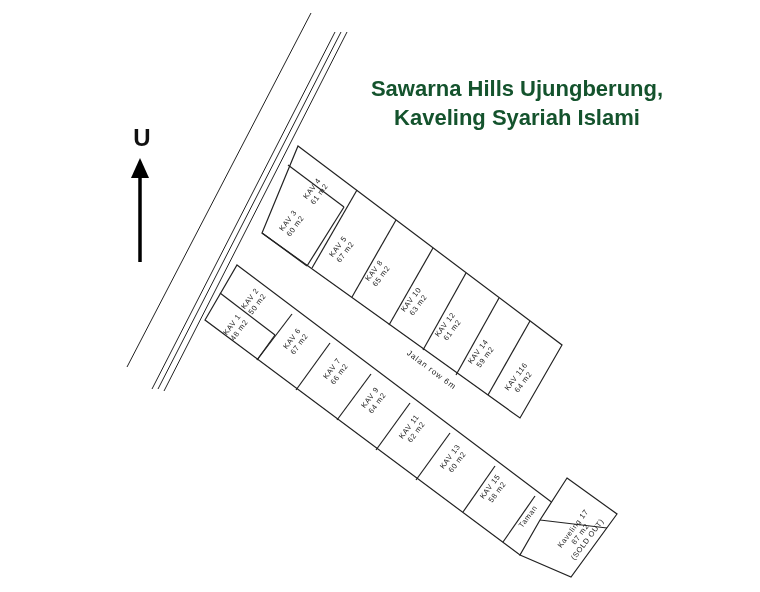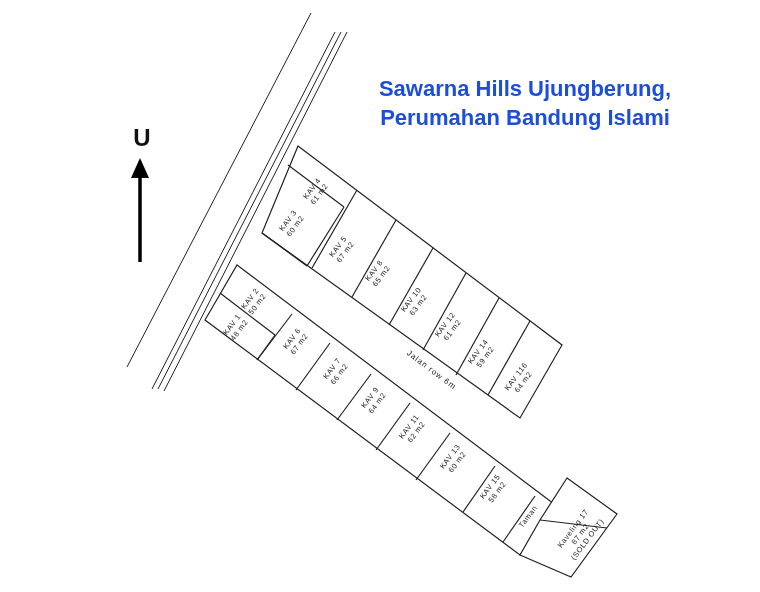--- a/index.html
+++ b/index.html
@@ -1,29 +1,29 @@
 <!DOCTYPE html>
 <html><head>
 <meta charset="utf-8">
 <style>
   html, body { margin:0; padding:0; background:#ffffff; }
   body { width:760px; height:592px; position:relative; overflow:hidden; font-family:"Liberation Sans", sans-serif; }
-  .title { position:absolute; left:340px; top:74px; width:370px; text-align:center; font-family:"Liberation Sans", sans-serif; font-weight:bold; font-size:22px; line-height:29px; color:#1d4ed8; }
+  .title { position:absolute; left:332px; top:74px; width:370px; text-align:center; font-family:"Liberation Sans", sans-serif; font-weight:bold; font-size:22px; line-height:29px; color:#14532d; }
   .title div { white-space:nowrap; }
   .north { position:absolute; left:128px; top:124px; width:28px; text-align:center; font-family:"Liberation Sans", sans-serif; font-weight:bold; font-size:24px; color:#111; }
   svg { position:absolute; left:0; top:0; }
   .lot-label { font-family:"Liberation Sans", sans-serif; font-size:7.5px; fill:#222; letter-spacing:0.6px; }
   .road-label { font-family:"Liberation Sans", sans-serif; font-size:8px; fill:#222; letter-spacing:1px; }
 </style>
 </head>
 <body>
 
 <div class="title">
   <div>Sawarna Hills Ujungberung,</div>
-  <div>Perumahan Bandung Islami</div>
+  <div>Kaveling Syariah Islami</div>
 </div>
 
 <div class="north">U</div>
 
 <svg width="760" height="592" viewBox="0 0 760 592">
 
   <g>
     <line x1="140" y1="262" x2="140" y2="176" stroke="#000" stroke-width="3.5"></line>
     <polygon points="131,178 149,178 140,158" fill="#000"></polygon>
   </g>

